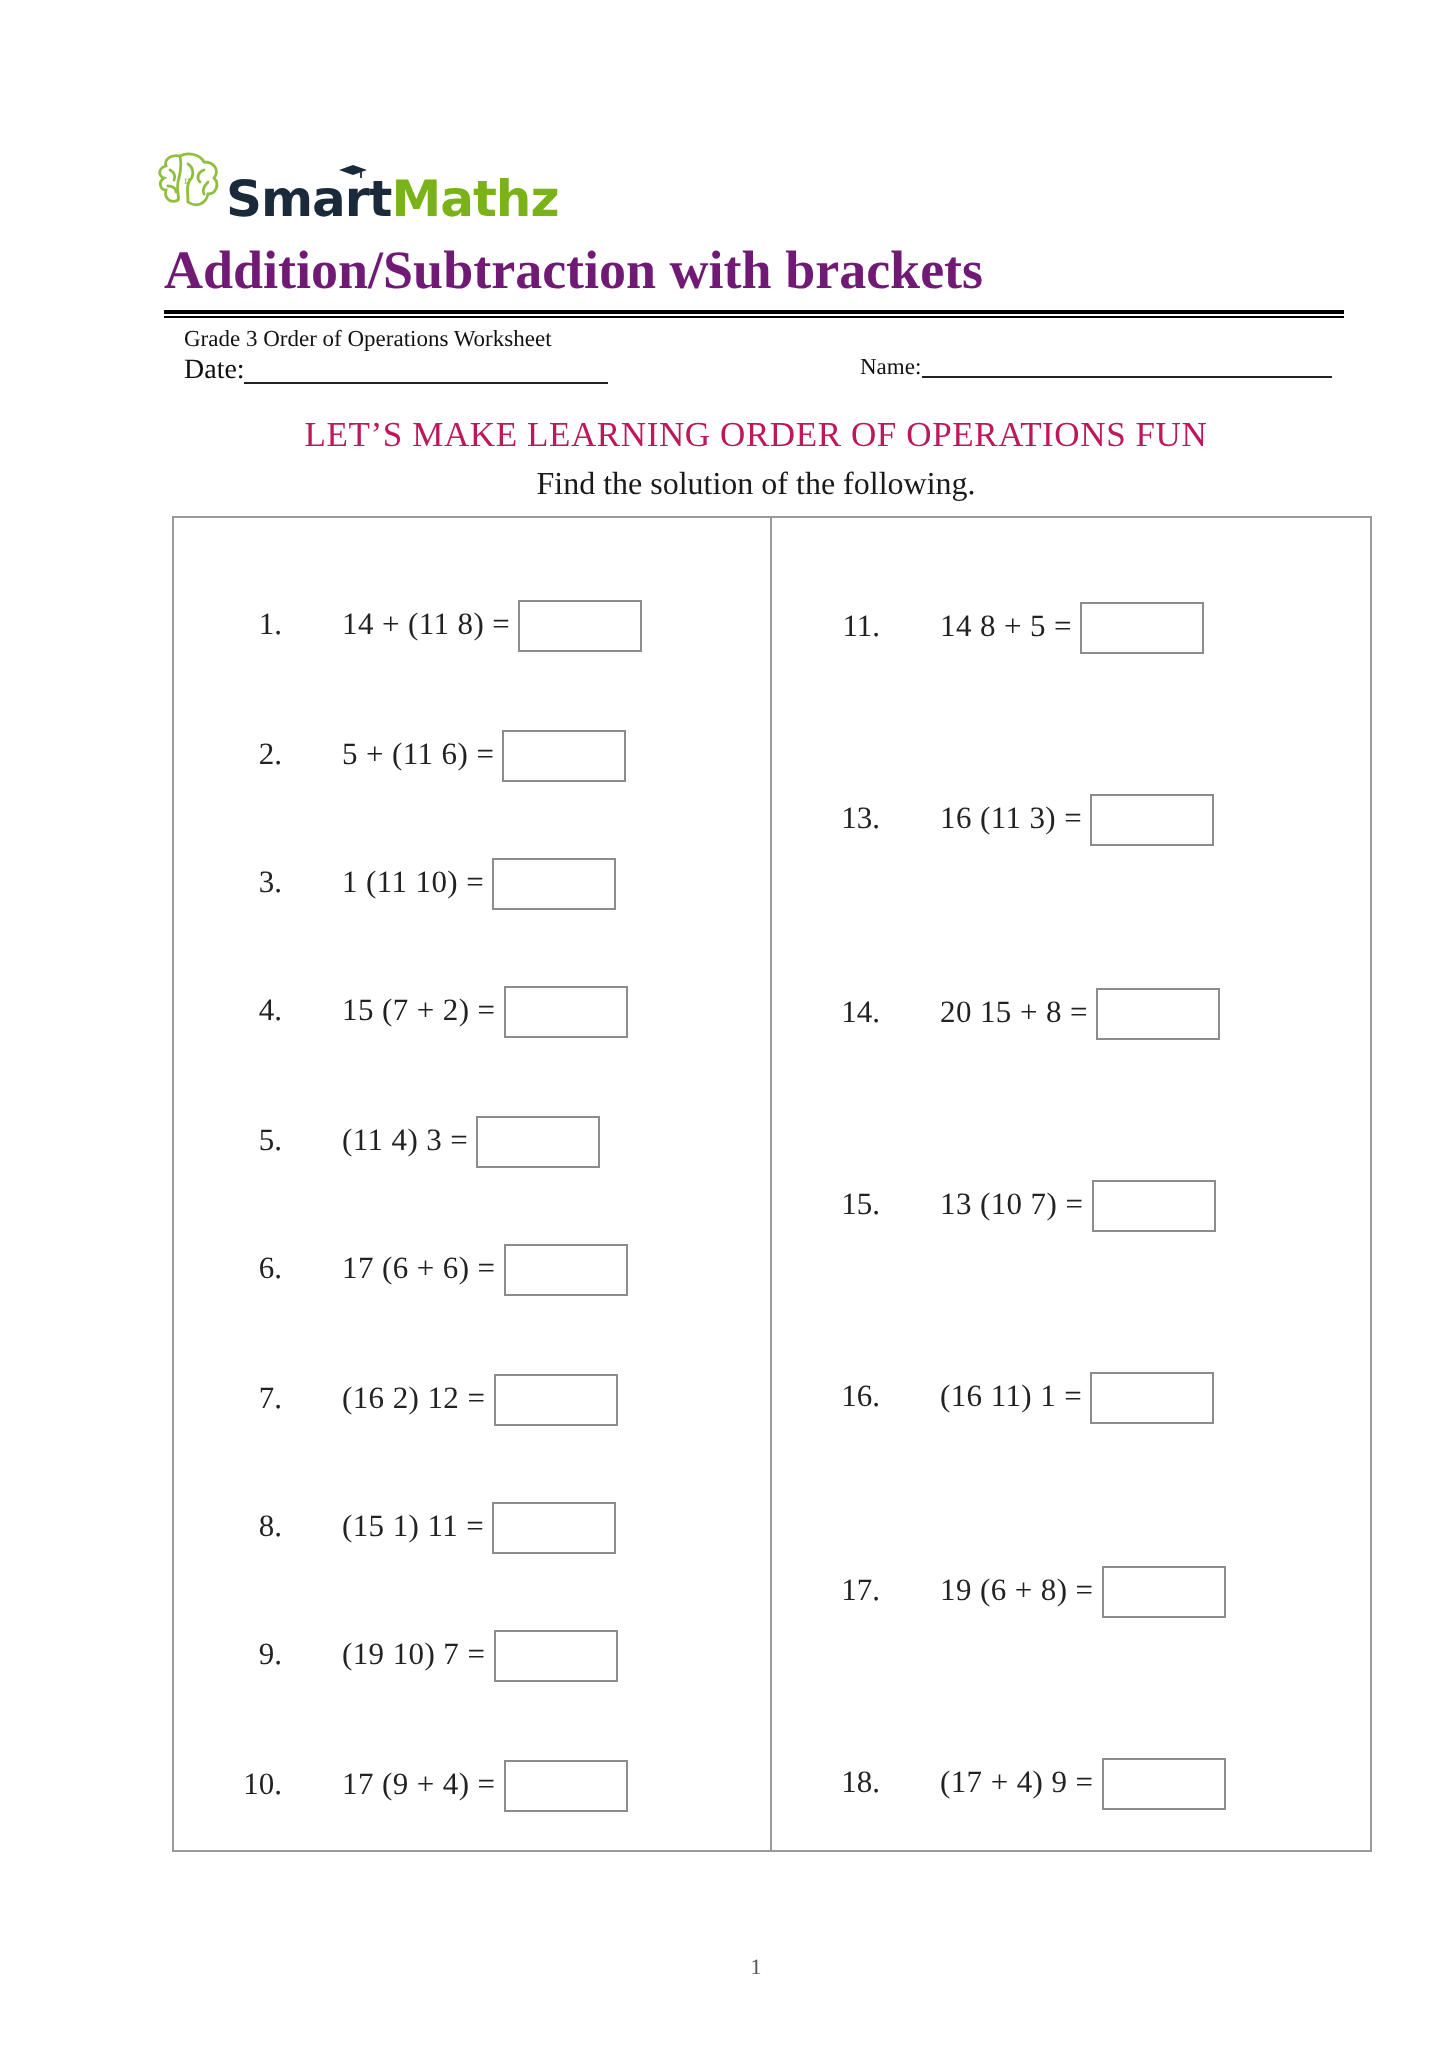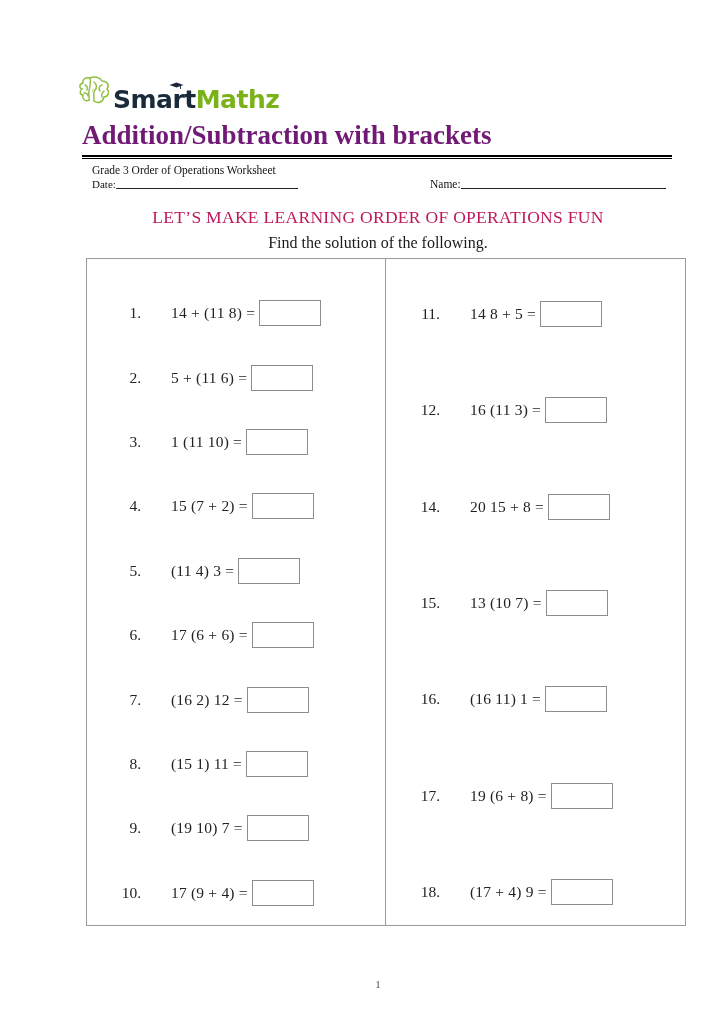--- a/index.html
+++ b/index.html
@@ -88,24 +88,24 @@
     left: 76px;
     top: 164px;
     font-size: 11.5px;
     color: #111;
     white-space: nowrap;
   }
   .date-line {
     position: absolute;
     left: 76px;
     top: 178px;
-    font-size: 11px;
+    font-size: 14px;
     color: #111;
     display: flex;
-    align-items: flex-start;
+    align-items: center;
     white-space: nowrap;
   }
   .name-line {
     position: absolute;
     left: 414px;
     top: 178px;
     font-size: 11.5px;
     color: #111;
     display: flex;
     white-space: nowrap;
@@ -300,21 +300,21 @@
           <span class="answer-box"></span>
         </div>
       </div>
     <div class="column col-right" id="right-col">
         <div class="problem-row">
           <span class="pnum">11.</span>
           <span class="expr">14   8 + 5 =</span>
           <span class="answer-box"></span>
         </div>
         <div class="problem-row">
-          <span class="pnum">12.</span>
+          <span class="pnum">13.</span>
           <span class="expr">16   (11   3) =</span>
           <span class="answer-box"></span>
         </div>
         <div class="problem-row">
           <span class="pnum">14.</span>
           <span class="expr">20   15 + 8 =</span>
           <span class="answer-box"></span>
         </div>
         <div class="problem-row">
           <span class="pnum">15.</span>

